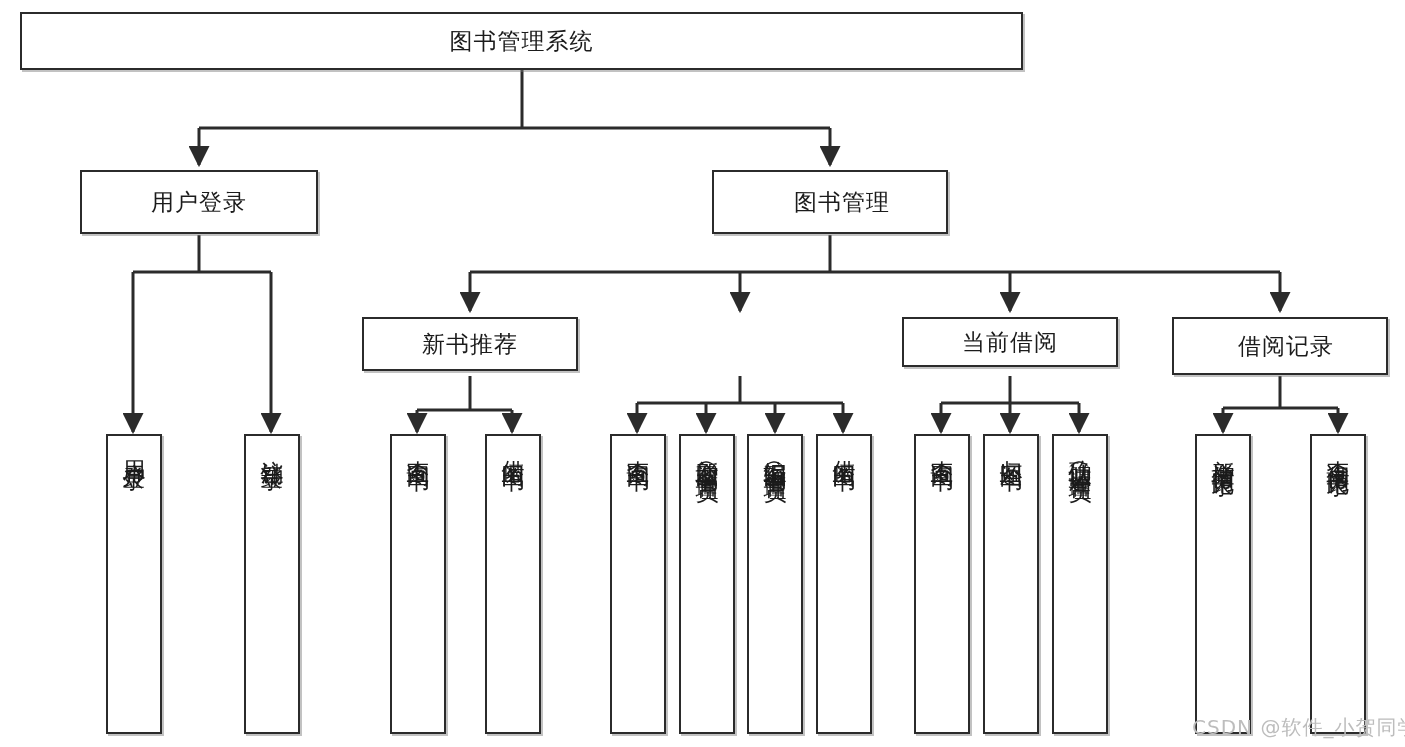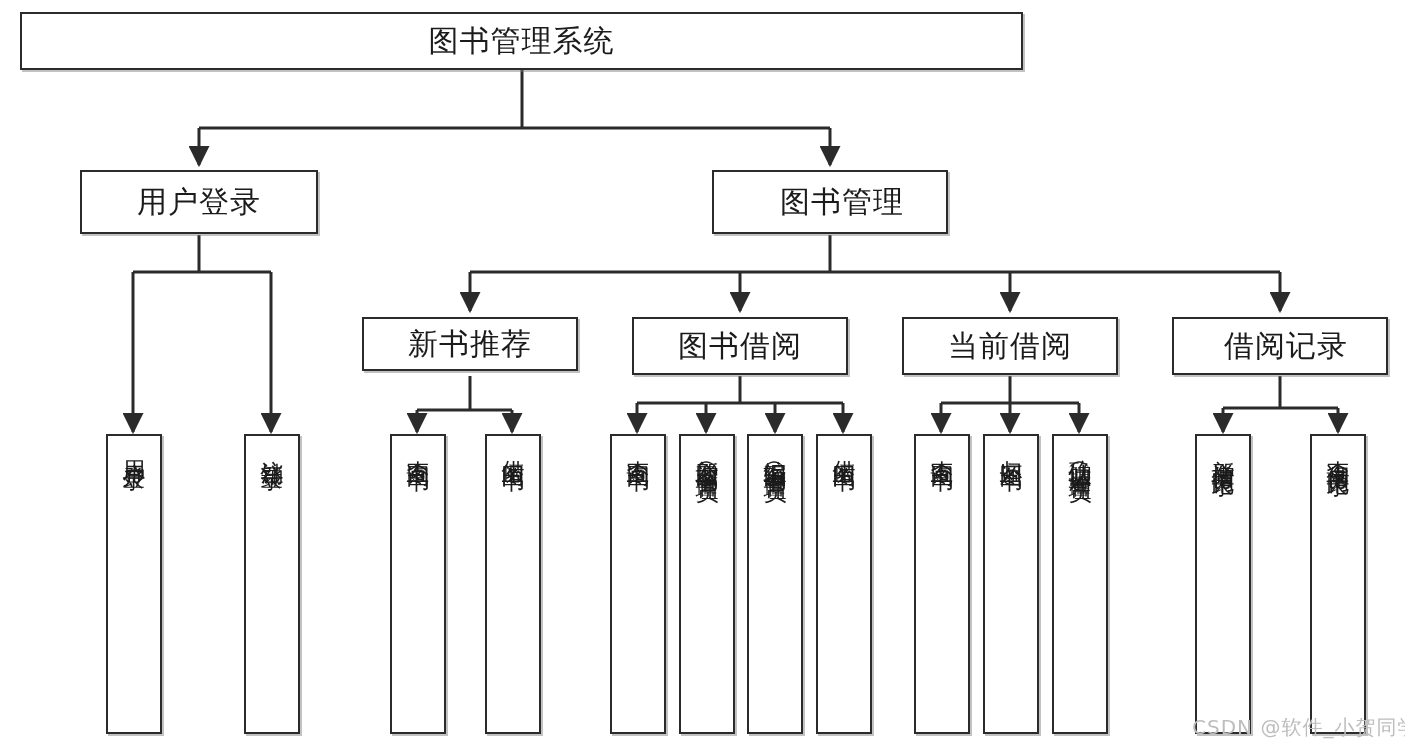--- a/index.html
+++ b/index.html
@@ -31,21 +31,21 @@
     box-sizing: border-box;
     background: #ffffff;
     border: 2px solid #2b2b2b;
     box-shadow: 2px 2px 0 rgba(120,120,120,0.45);
     display: flex;
     align-items: center;
     justify-content: center;
   }
   .node-label {
     color: #1b1b1b;
-    font-size: 30px;
+    font-size: 23px;
     line-height: 1.25;
     letter-spacing: 1px;
     white-space: nowrap;
     text-align: center;
   }
   .node.horizontal .node-label {
     writing-mode: horizontal-tb;
   }
   .node.vertical {
     align-items: flex-start;
@@ -131,24 +131,21 @@
   <div class="node horizontal" style="left:80px; top:170px; width:238px; height:64px;">
     <span class="node-label">用户登录</span>
   </div>
   <div class="node horizontal" style="left:712px; top:170px; width:236px; height:64px;padding-left:24px;">
     <span class="node-label">图书管理</span>
   </div>
 
   <div class="node horizontal" style="left:362px; top:317px; width:216px; height:54px;">
     <span class="node-label">新书推荐</span>
   </div>
-  <div class="node horizontal" style="left:632px; top:317px; width:216px; height:58px;">
-    <span class="node-label">图书借阅</span>
-  </div>
-  <div class="node horizontal" style="left:902px; top:317px; width:216px; height:58px;">
+  <div class="node horizontal" style="left:902px; top:317px; width:216px; height:50px;">
     <span class="node-label">当前借阅</span>
   </div>
   <div class="node horizontal" style="left:1172px; top:317px; width:216px; height:58px;padding-left:12px;">
     <span class="node-label">借阅记录</span>
   </div>
 
   <div class="node vertical" style="left:106px; top:434px; width:56px; height:300px;">
     <span class="node-label">用户登录</span>
   </div>
   <div class="node vertical" style="left:244px; top:434px; width:56px; height:300px;">

